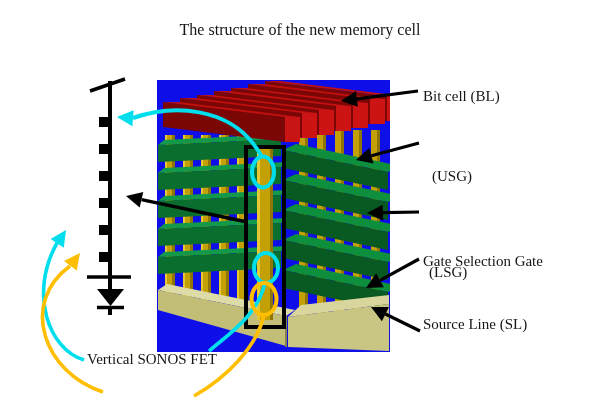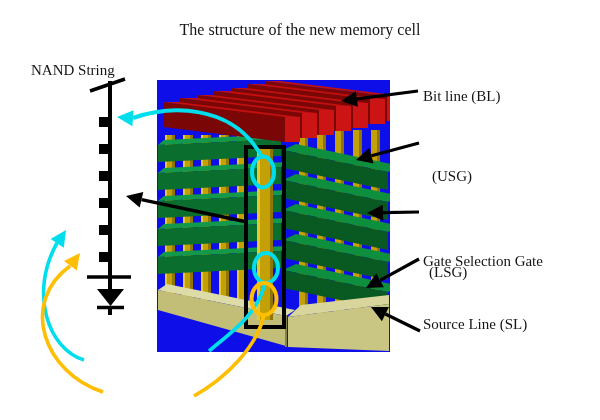--- a/index.html
+++ b/index.html
@@ -236,21 +236,21 @@
     </g>
 
     <g stroke="#FFBE00" fill="#FFBE00">
       <ellipse cx="264" cy="299" rx="12.5" ry="16" fill="none" stroke-width="4"></ellipse>
       <path d="M264,315 C257,347 226,378 194,396" stroke-width="3.6" fill="none"></path>
       <path d="M103,392 C44,373 19,303 70,266" stroke-width="3.6" fill="none"></path>
       <polygon points="80,253 76.8,270.6 64,261" stroke="none"></polygon>
     </g>
   </svg>
 
-  <div class="lbl" style="left:31px;top:62px;">NAND String</div>
-
-  <div class="lbl" style="left:423px;top:88px;">Bit line (BL)</div>
+
+  <div class="lbl" style="left:423px;top:88px;">Bit cell (BL)</div>
   <div class="lbl" style="left:432px;top:168px;">(USG)</div>
   <div class="lbl" style="left:423px;top:253px;">Gate Selection Gate</div>
   <div class="lbl" style="left:429px;top:264px;">(LSG)</div>
   <div class="lbl" style="left:423px;top:316px;">Source Line (SL)</div>
 
+  <div class="lbl" style="left:87px;top:351px;">Vertical SONOS FET</div>
 </div>
 
 </body></html>

